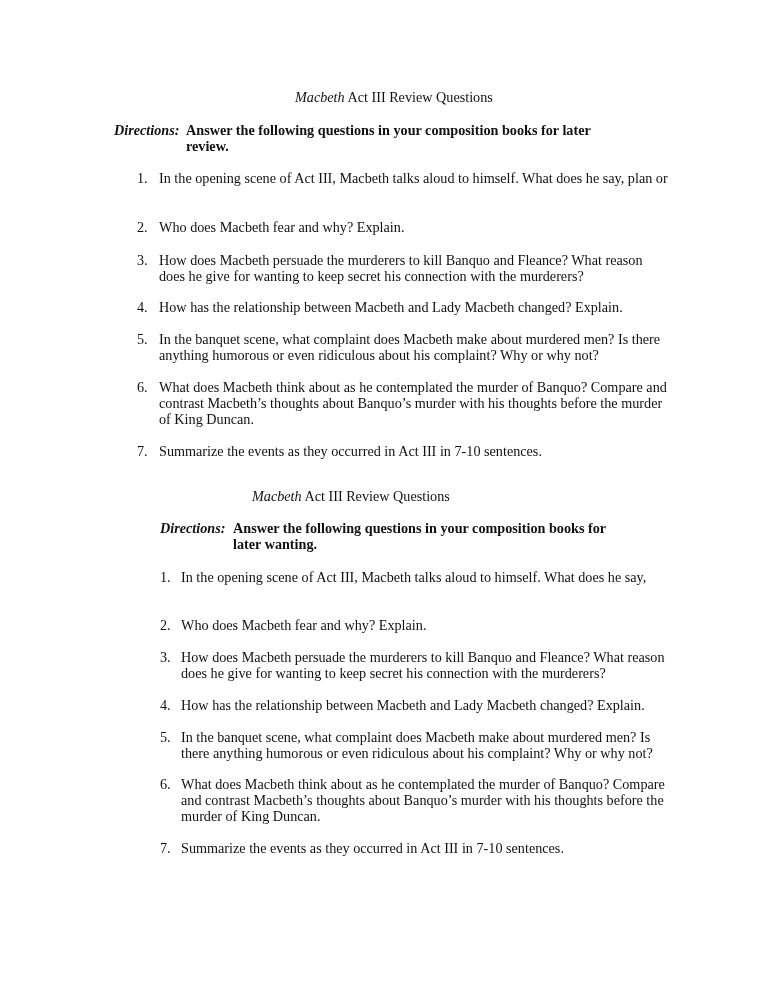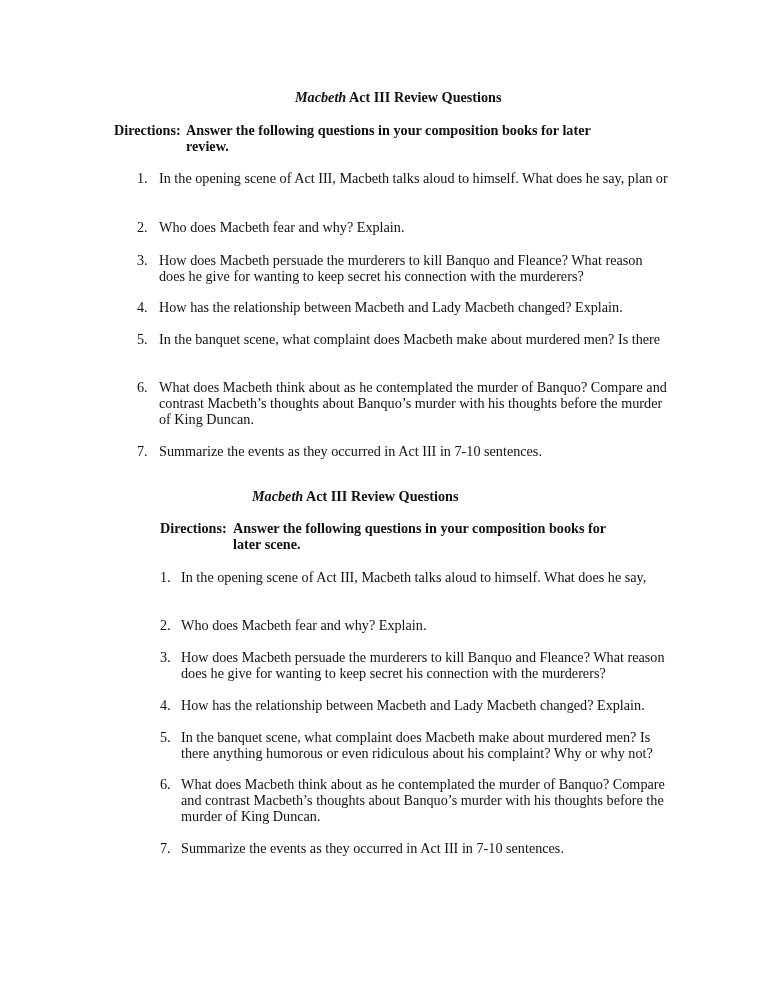--- a/index.html
+++ b/index.html
@@ -2,25 +2,25 @@
 <html><head>
 <meta charset="utf-8">
 <style>
   html, body { margin: 0; padding: 0; background: #ffffff; }
   body {
     width: 768px; height: 994px; position: relative; overflow: hidden;
     font-family: "Liberation Serif", "DejaVu Serif", serif;
     color: #111111; font-size: 14.2px; line-height: 16px;
   }
   .title {
-    position: absolute; font-weight: bold; white-space: nowrap;
+    position: absolute; font-weight: normal; white-space: nowrap;
   }
   .title i { font-style: italic; }
   .directions { position: absolute; font-weight: bold; }
-  .directions .lbl { position: absolute; left: 0; top: 0; }
+  .directions .lbl { font-style: italic; position: absolute; left: 0; top: 0; }
   .directions .txt { position: absolute; white-space: nowrap; }
   .item { position: absolute; }
   .item .num { position: absolute; left: 0; top: 0; }
   .item .txt { position: absolute; top: 0; white-space: nowrap; }
   .item .txt span { display: block; }
 </style>
 </head>
 <body>
 
 <div>
@@ -58,20 +58,21 @@
     <span class="num">4.</span>
     <span class="txt" style="left:22px;">
       <span>How has the relationship between Macbeth and Lady Macbeth changed? Explain.</span>
     </span>
   </div>
 
   <div class="item" style="left:137px; top:331px;">
     <span class="num">5.</span>
     <span class="txt" style="left:22px;">
       <span>In the banquet scene, what complaint does Macbeth make about murdered men? Is there</span>
+      <span>anything humorous or even ridiculous about his complaint? Why or why not?</span>
     </span>
   </div>
 
   <div class="item" style="left:137px; top:379px;">
     <span class="num">6.</span>
     <span class="txt" style="left:22px;">
       <span>What does Macbeth think about as he contemplated the murder of Banquo? Compare and</span>
       <span>contrast Macbeth’s thoughts about Banquo’s murder with his thoughts before the murder</span>
       <span>of King Duncan.</span>
     </span>
@@ -84,21 +85,21 @@
     </span>
   </div>
 </div>
 
 <div>
   <div class="title" style="left:252px; top:488px;"><i>Macbeth</i><span> Act III Review Questions</span></div>
 
   <div class="directions" style="left:160px; top:520px;">
     <span class="lbl">Directions:</span>
     <span class="txt" style="left:73px; top:0;">Answer the following questions in your composition books for</span>
-    <span class="txt" style="left:73px; top:16px;">later scene.</span>
+    <span class="txt" style="left:73px; top:16px;">later wanting.</span>
   </div>
 
   <div class="item" style="left:160px; top:569px;">
     <span class="num">1.</span>
     <span class="txt" style="left:21px;">
       <span>In the opening scene of Act III, Macbeth talks aloud to himself. What does he say,</span>
     </span>
   </div>
 
   <div class="item" style="left:160px; top:617px;">

